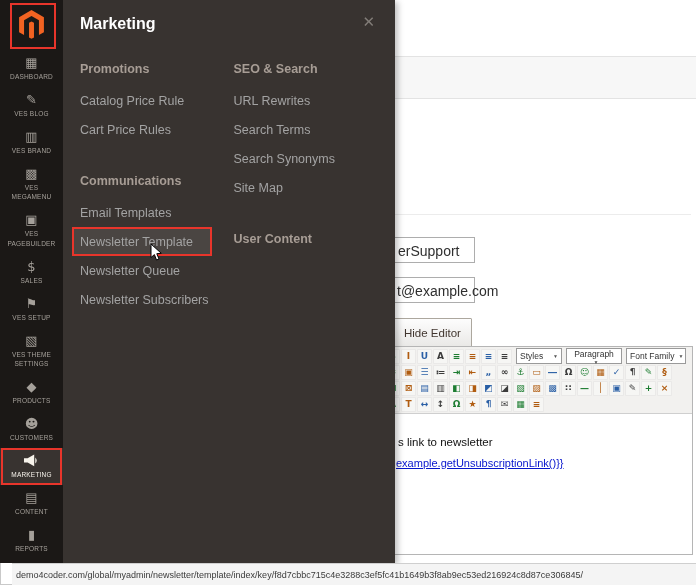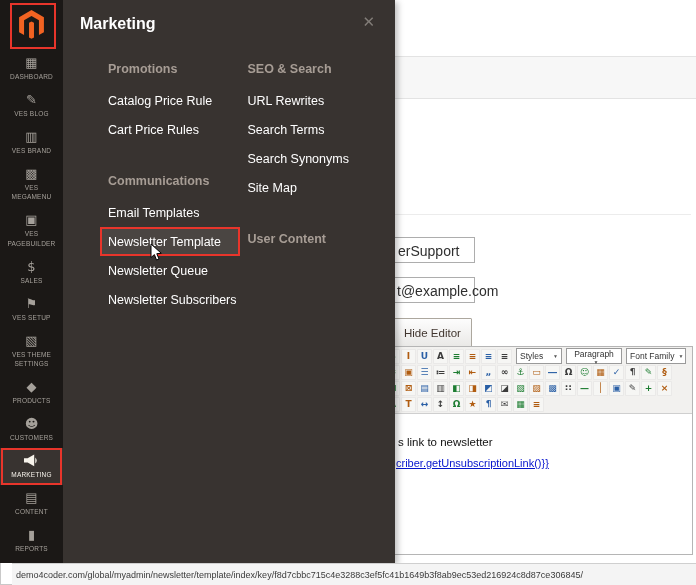--- a/index.html
+++ b/index.html
@@ -53,25 +53,25 @@
   .sb-item.sb-hl::after{content:"";position:absolute;left:1px;right:1px;top:0;bottom:0;
     border:2px solid #e8352b;pointer-events:none;}
 
   
   .flyout{position:absolute;left:63px;top:0;width:332px;height:563px;background:#383330;z-index:3;
     box-shadow:3px 2px 6px rgba(0,0,0,0.25);}
   .flyout-header{position:relative;padding:15px 20px 0 17px;}
   .flyout-header h2{margin:0;font-size:16px;font-weight:700;color:#ffffff;}
   .flyout .close{position:absolute;top:13px;right:20px;font-size:15px;color:#827d78;cursor:pointer;
     font-family:"DejaVu Sans",sans-serif;}
-  .flyout-cols{position:absolute;top:62px;left:17px;right:8px;display:flex;margin-left:28px;}
+  .flyout-cols{position:absolute;top:62px;left:17px;right:8px;display:flex;}
   .mcol{width:165px;}
   .menu-heading{margin:30px 0 10px;font-size:12.5px;font-weight:700;color:#a79d95;}
   .mcol .menu-heading:first-child{margin-top:0;}
-  .menu-item{padding:7.5px 0;font-size:12.5px;color:#ffffff;cursor:pointer;}
+  .menu-item{padding:7.5px 0;font-size:12.5px;color:#a3a3a3;cursor:pointer;}
   .menu-item.hl{width:124px;padding:5.5px 6px;margin-left:-8px;background:#4a4542;border:2px solid #e8352b;}
   .cursor{position:absolute;left:87px;top:243px;z-index:5;}
 
   
   .statusbar{position:absolute;left:12px;bottom:0;width:696px;height:22px;background:#f4f4f4;
     border-top:1px solid #cfcfcf;display:flex;align-items:center;padding:0 4px;box-sizing:border-box;z-index:6;}
   .statusbar span{font-size:9px;color:#3b3b3b;white-space:nowrap;}
 </style>
 </head>
 <body>
@@ -171,21 +171,21 @@
             <span class="tb-cell">Ω</span>
             <span class="tb-cell">★</span>
             <span class="tb-cell">¶</span>
             <span class="tb-cell">✉</span>
             <span class="tb-cell">▦</span>
             <span class="tb-cell">≡</span>
           </div>
         </div>
       <div class="canvas">
         <div class="canvas-text">s link to newsletter</div>
-        <a class="canvas-link">criber.getUnsubscriptionLink()}}</a>
+        <a class="canvas-link">example.getUnsubscriptionLink()}}</a>
       </div>
     </div>
   </div>
 
   <aside class="sidebar">
     <div class="logo">
       <svg width="27" height="30" viewBox="0 0 26 29">
         <path d="M13 0 L25 7 L25 21.5 L20.2 24.2 L20.2 9.9 L13 5.7 L5.8 9.9 L5.8 24.2 L1 21.5 L1 7 Z" fill="#f26322"></path>
         <path d="M10.6 12.4 L13 11 L15.4 12.4 L15.4 26.5 L13 27.9 L10.6 26.5 Z" fill="#f26322"></path>
       </svg>

